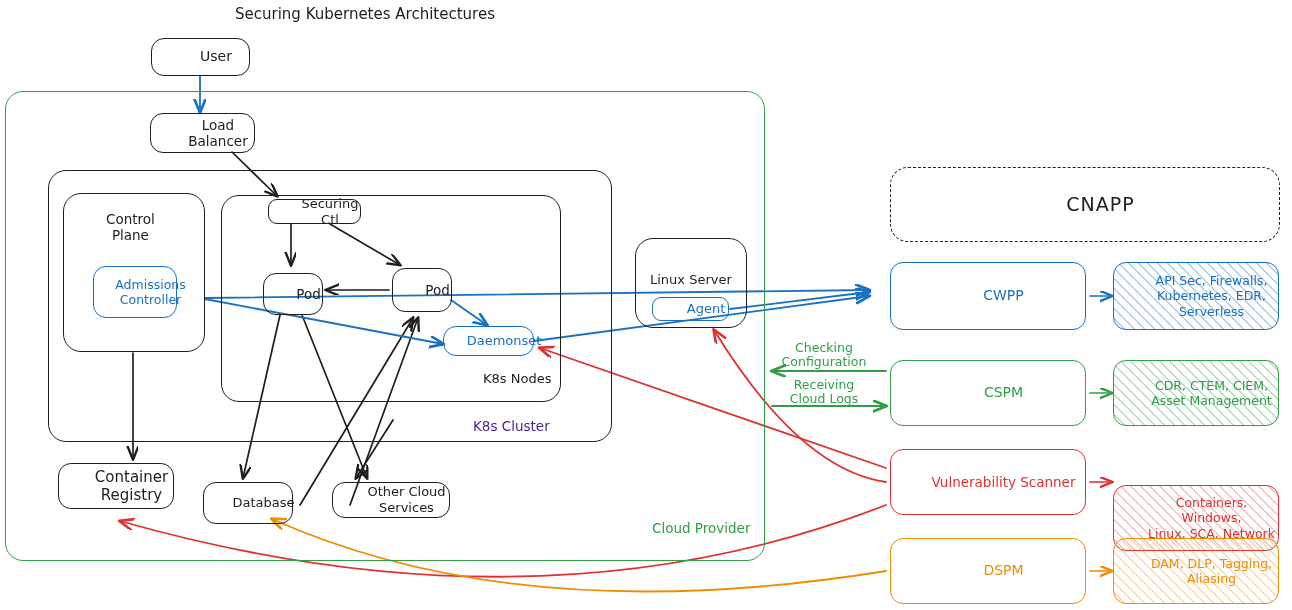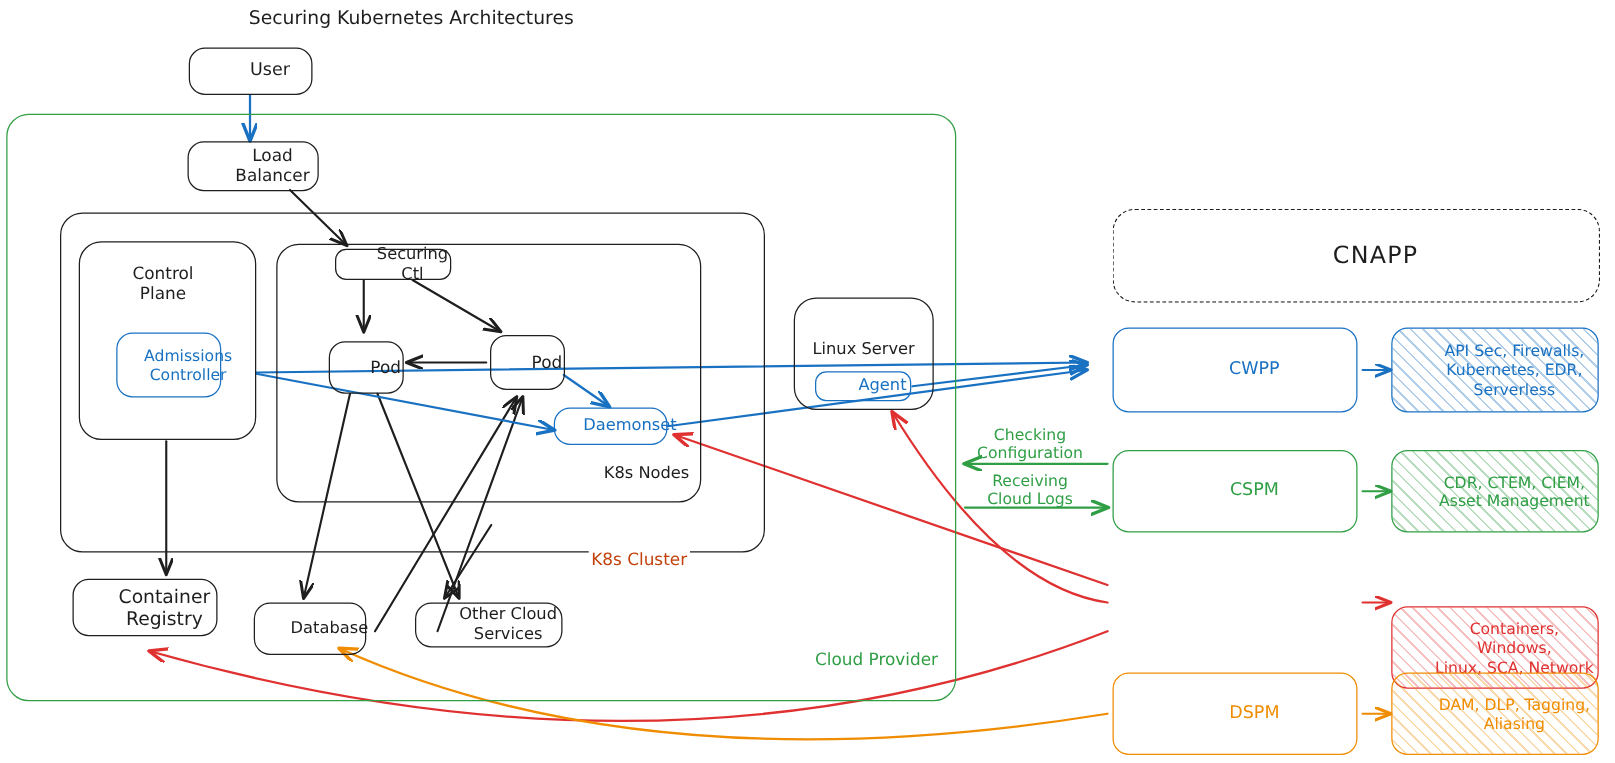--- a/index.html
+++ b/index.html
@@ -21,21 +21,21 @@
   .k-blue {border-color:#1971c2;color:#1971c2;border-width:1.8px;}
   .k-green{border-color:#2f9e44;color:#2f9e44;border-width:1.8px;}
   .k-red  {border-color:#e03131;color:#e03131;border-width:1.8px;}
   .k-orange{border-color:#f08c00;color:#f08c00;border-width:1.8px;}
   .dashed {border-style:dashed;border-color:#1e1e1e;color:#1e1e1e;border-width:1.7px;}
 
   .r6{border-radius:9px;}
   .r10{border-radius:13px;}
   .r14{border-radius:18px;}
 
-  .title{position:absolute;color:#1e1e1e;}
+  .title{position:absolute;color:#1e1e1e;margin-left:36px;}
   .plain-text{position:absolute;background:#fff;padding:0 2px;}
 
   .hatch-blue{background-image:repeating-linear-gradient(45deg,
       rgba(25,113,194,.34) 0 1.4px, rgba(255,255,255,0) 1.4px 7px);}
   .hatch-green{background-image:repeating-linear-gradient(45deg,
       rgba(47,158,68,.34) 0 1.4px, rgba(255,255,255,0) 1.4px 7px);}
   .hatch-red{background-image:repeating-linear-gradient(45deg,
       rgba(224,49,49,.30) 0 1.4px, rgba(255,255,255,0) 1.4px 7px);margin-top:36px;}
   .hatch-orange{background-image:repeating-linear-gradient(45deg,
       rgba(240,140,0,.32) 0 1.4px, rgba(255,255,255,0) 1.4px 7px);}
@@ -115,21 +115,21 @@
       <path d="M1090,571 L1112,571" stroke="#f08c00" stroke-width="1.6" marker-end="url(#ahO)"></path>
     </g>
   </svg>
 
   <div class="title" style="left:199px;top:5px;font-size:15px;">Securing Kubernetes Architectures</div>
 
   <div class="box k-green r14" style="left:5px;top:91px;width:760px;height:470px;"></div>
   <div class="edge-label" style="left:652px;top:521px;font-size:13.5px;color:#2f9e44;">Cloud Provider</div>
 
   <div class="box k-black r14" style="left:48px;top:170px;width:564px;height:272px;"></div>
-  <div class="plain-text lbl" style="left:471px;top:418px;font-size:13.5px;color:#c2410c;margin-top:22px;">K8s Cluster</div>
+  <div class="plain-text lbl" style="left:471px;top:418px;font-size:13.5px;color:#4c1d95;">K8s Cluster</div>
 
   <div class="box k-black r14" style="left:221px;top:195px;width:340px;height:207px;"></div>
   <div class="plain-text lbl" style="left:481px;top:371px;font-size:13px;color:#1e1e1e;">K8s Nodes</div>
 
   <div class="box k-black r14" style="left:63px;top:193px;width:142px;height:159px;"></div>
   <div class="plain-text lbl" style="left:104px;top:211px;font-size:13.5px;color:#1e1e1e;text-align:center;">Control
 Plane</div>
 
   <div class="box k-black r10 lbl" style="left:151px;top:38px;width:99px;height:38px;font-size:14px;">
     <span>User</span>
@@ -200,20 +200,23 @@
   </div>
 
   <div class="box k-green r10 lbl" style="left:890px;top:360px;width:196px;height:66px;font-size:14px;">
     <span>CSPM</span>
   </div>
   <div class="box k-green r10 lbl hatch-green" style="left:1113px;top:360px;width:166px;height:66px;font-size:12.5px;">
     <span style="white-space:pre-line;">CDR, CTEM, CIEM,
 Asset Management</span>
   </div>
 
+  <div class="box k-red r10 lbl" style="left:890px;top:449px;width:196px;height:66px;font-size:13.5px;">
+    <span>Vulnerability Scanner</span>
+  </div>
   <div class="box k-red r10 lbl hatch-red" style="left:1113px;top:449px;width:166px;height:66px;font-size:12.5px;">
     <span style="white-space:pre-line;">Containers, Windows,
 Linux, SCA, Network</span>
   </div>
 
   <div class="box k-orange r10 lbl" style="left:890px;top:538px;width:196px;height:66px;font-size:14px;">
     <span>DSPM</span>
   </div>
   <div class="box k-orange r10 lbl hatch-orange" style="left:1113px;top:538px;width:166px;height:66px;font-size:12.5px;">
     <span style="white-space:pre-line;">DAM, DLP, Tagging,

